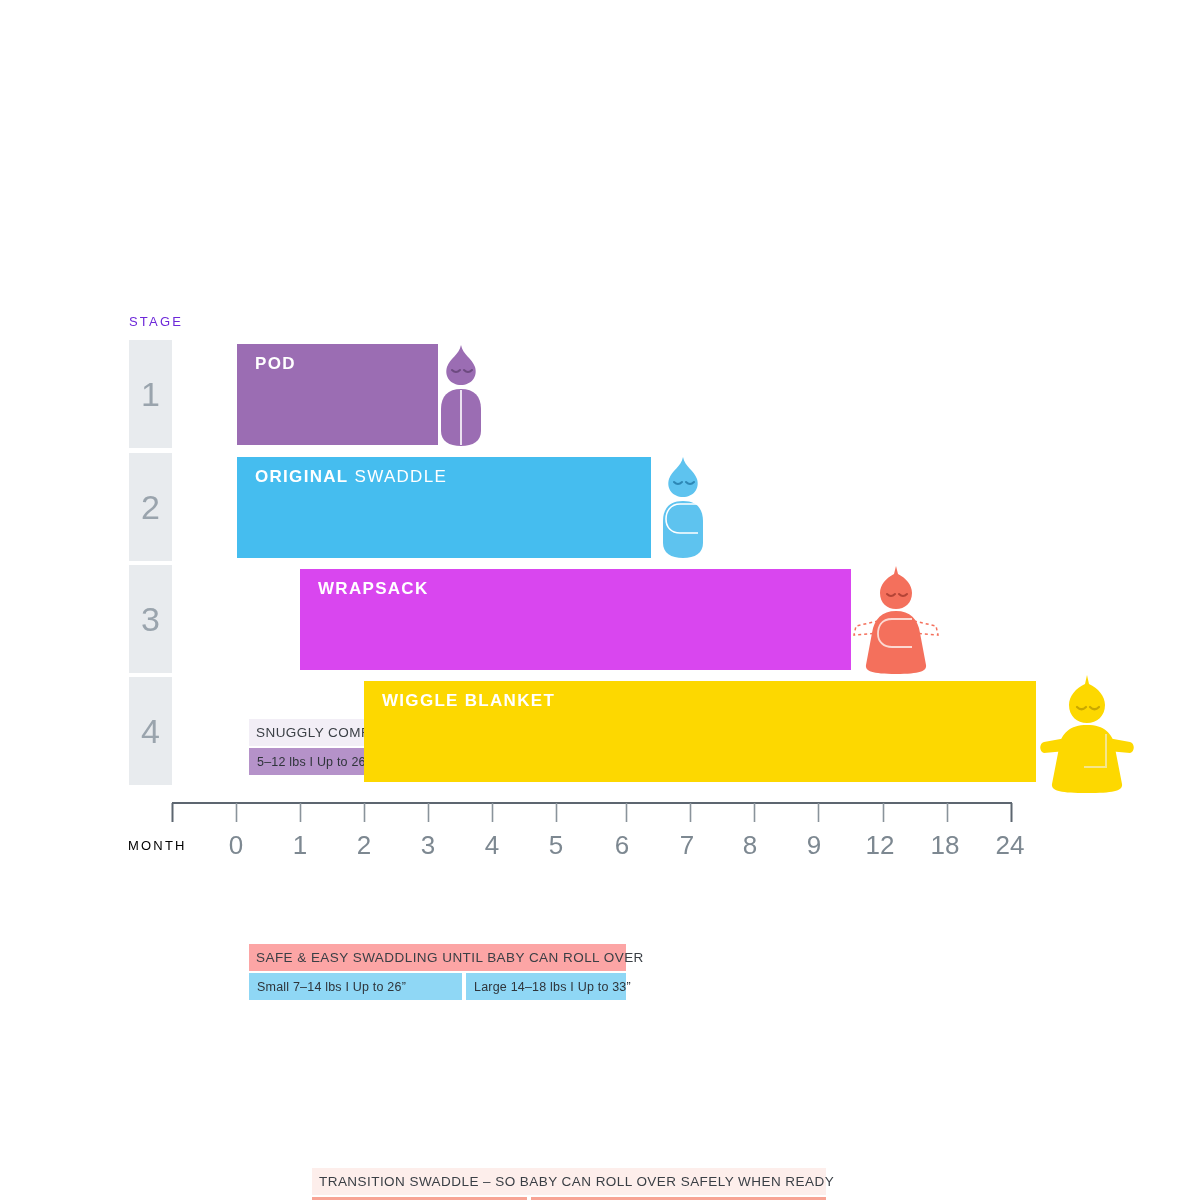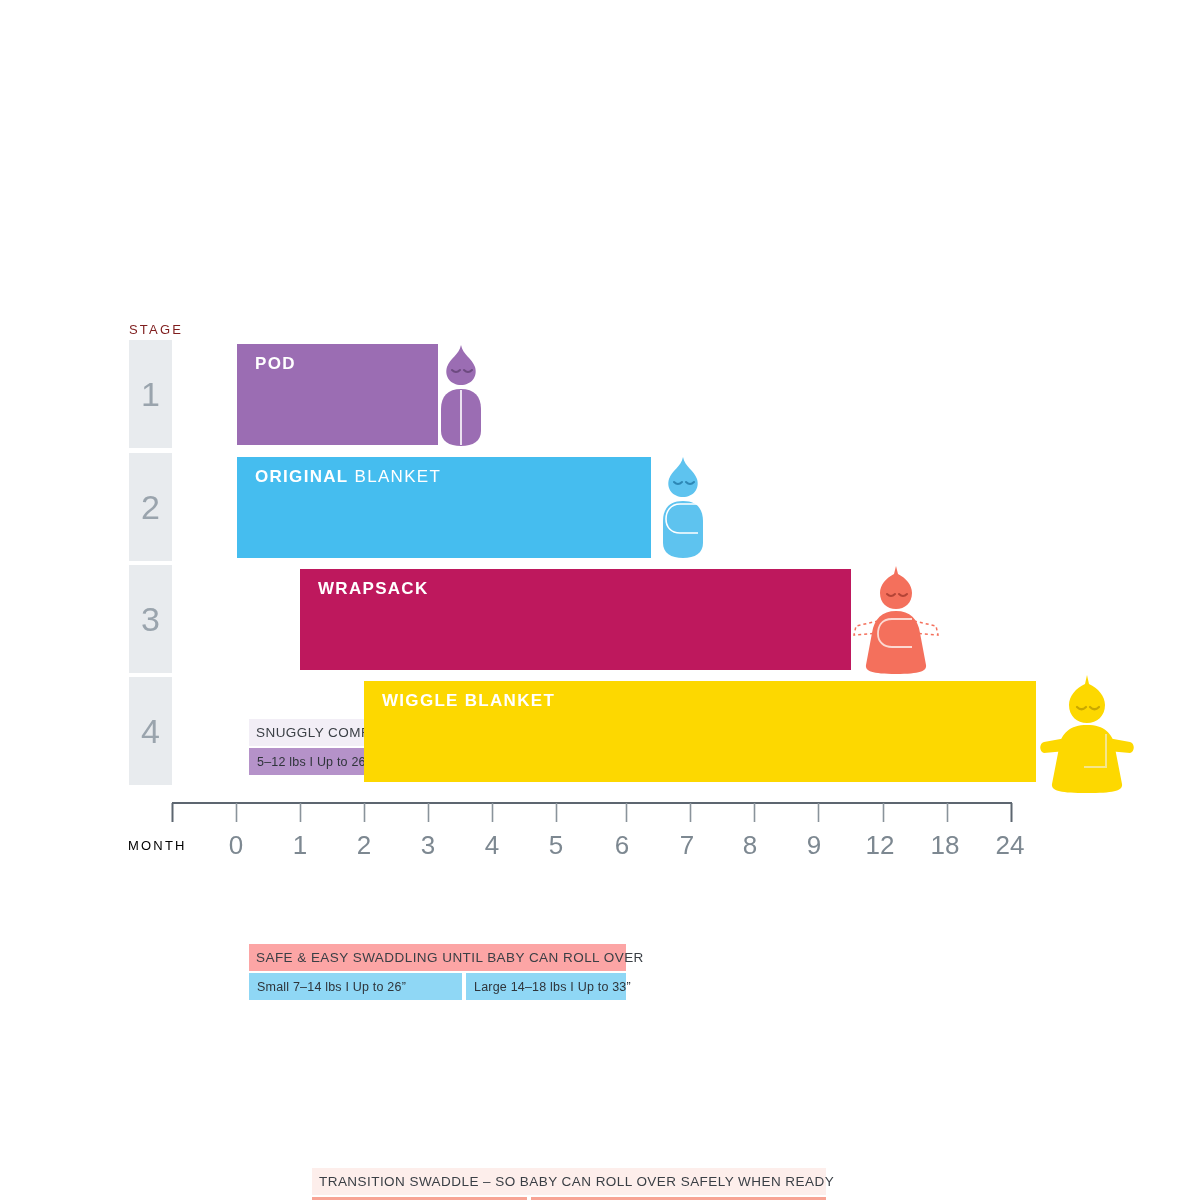--- a/index.html
+++ b/index.html
@@ -6,22 +6,22 @@
   body{
     width:1200px;height:1200px;background:#ffffff;
     font-family:"Liberation Sans", sans-serif;
     -webkit-font-smoothing:antialiased;
     overflow:hidden;
   }
   #chart{position:relative;width:1200px;height:1200px;}
 
   
   .stage-label{
-    position:absolute;left:129px;top:322px;
-    font-size:13px;letter-spacing:2.2px;color:#7f1d1d;font-weight:400;
+    position:absolute;left:129px;top:314px;
+    font-size:13px;letter-spacing:2.2px;color:#6d28d9;font-weight:400;
   }
   .stage-box{
     position:absolute;left:129px;width:43px;
     background:#e8ebee;
     display:flex;align-items:center;justify-content:center;
     color:#9aa4ad;font-size:34px;font-weight:300;line-height:1;
   }
 
   
   .bar{position:absolute;display:block;padding-left:13px;}
@@ -53,21 +53,21 @@
   #bar1 .desc{top:375px;height:27px;background:#f2eef6;left:12px;width:164px;}
   #bar1 .sizes{top:404px;height:27px;width:164px;background:#b592c9;}
 
   
   #bar2{left:237px;top:457px;width:401px;height:101px;background:#45bdef;}
   #bar2 .desc{top:487px;height:27px;background:#fca5a5;left:12px;width:377px;}
   #bar2 .sizes{top:516px;height:27px;width:377px;justify-content:center;}
   #bar2 .size-cell{background:#8fd7f5;}
 
   
-  #bar3{left:300px;top:569px;width:538px;height:101px;background:#be185d;}
+  #bar3{left:300px;top:569px;width:538px;height:101px;background:#d946ef;}
   #bar3 .desc{top:599px;height:27px;background:#fdeeeb;left:12px;width:514px;text-align:center;}
   #bar3 .sizes{top:628px;height:27px;width:514px;}
   #bar3 .size-cell{background:#f8a495;}
 
   
   #bar4{left:364px;top:681px;width:659px;height:101px;background:#fdd800;text-align:right;}
 
   
   #axis{position:absolute;left:0;top:795px;width:1200px;height:90px;}
   .month-label{
@@ -116,21 +116,21 @@
   <svg class="baby" style="left:432px;top:343px;" width="58" height="104" viewBox="0 0 58 104">
     <path d="M29 2 C31 12 40 15 43 24 C46 34 39 42 29 42 C19 42 12 34 15 24 C18 15 27 12 29 2 Z" fill="#9b6db3"></path>
     <path d="M20 27 q4 4 8 0" stroke="#6d4a80" stroke-width="2" fill="none" stroke-linecap="round"></path>
     <path d="M32 27 q4 4 8 0" stroke="#6d4a80" stroke-width="2" fill="none" stroke-linecap="round"></path>
     <path d="M29 46 C42 46 49 53 49 66 L49 88 C49 98 41 103 29 103 C17 103 9 98 9 88 L9 66 C9 53 16 46 29 46 Z" fill="#9b6db3"></path>
     <line x1="29" y1="47" x2="29" y2="102" stroke="#ffffff" stroke-width="1.6"></line>
   </svg>
 
   <div class="bar" id="bar2">
     <div class="title">
-      <span>ORIGINAL</span><span>&nbsp;</span><span class="light">BLANKET</span>
+      <span>ORIGINAL</span><span>&nbsp;</span><span class="light">SWADDLE</span>
     </div>
     <div class="desc">SAFE &amp; EASY SWADDLING UNTIL BABY CAN ROLL OVER</div>
     <div class="sizes">
       <div class="size-cell" style="width:213px;">Small 7–14 lbs I Up to 26”</div>
       <div class="gap"></div>
       <div class="size-cell" style="width:160px;">Large 14–18 lbs I Up to 33”</div>
     </div>
   </div>
 
   <svg class="baby" style="left:654px;top:455px;" width="58" height="104" viewBox="0 0 58 104">

